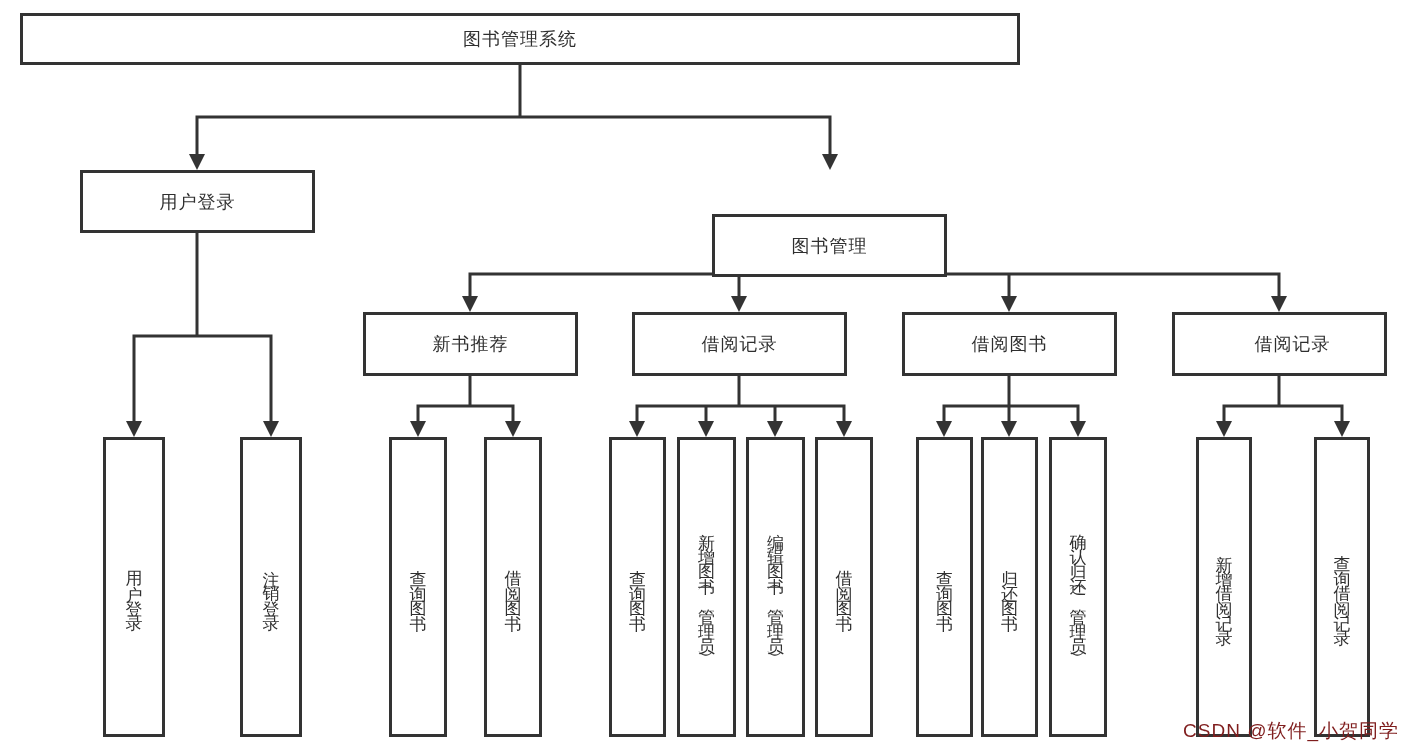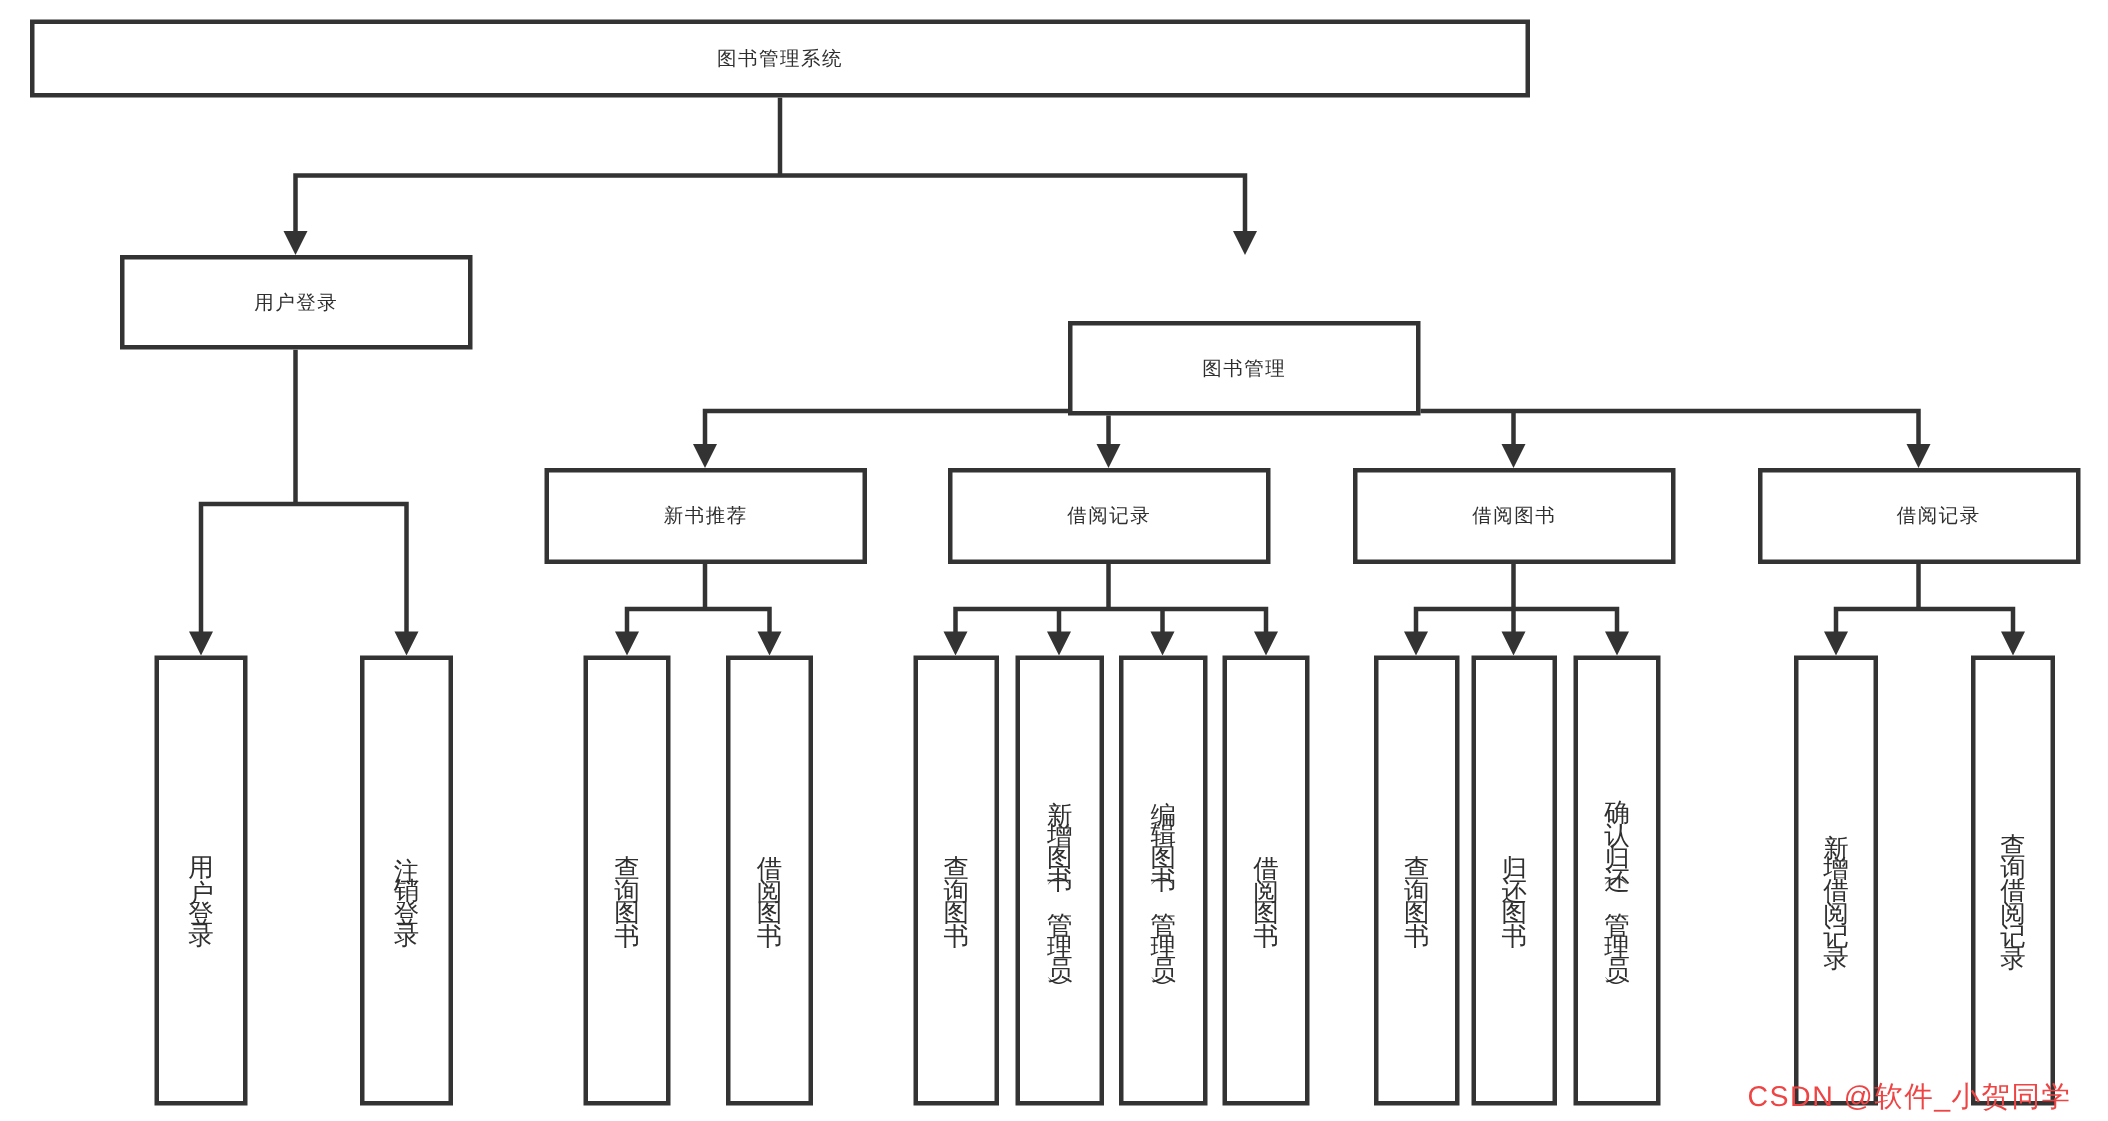--- a/index.html
+++ b/index.html
@@ -15,21 +15,21 @@
     position:absolute;
     box-sizing:border-box;
     border:3px solid #333333;
     background:#ffffff;
     display:flex;
     align-items:center;
     justify-content:center;
     color:#2f2f2f;
   }
   .hnode{
-    font-size:13px;
+    font-size:18px;
     letter-spacing:1px;
   }
   .vnode{
     writing-mode:vertical-rl;
     text-orientation:mixed;
     font-size:17px;
     letter-spacing:15px;
     line-height:1;
   }
   
@@ -54,25 +54,25 @@
   .leaf-query3       {left:916px; width:57px;}
   .leaf-return       {left:981px; width:57px;}
   .leaf-confirm      {left:1049px;width:58px;}
   .leaf-add-record   {left:1196px;width:56px;}
   .leaf-query-record {left:1314px;width:56px;}
 
   .connectors{position:absolute;left:0;top:0;width:1405px;height:747px;pointer-events:none;}
 
   .watermark{
     position:absolute;
-    right:24px;
+    right:6px;
     bottom:3px;
     font-size:19px;
     letter-spacing:1px;
-    color:#ef4444;
+    color:#7f1d1d;
     z-index:10;
     white-space:nowrap;
   }
 </style>
 </head>
 <body>
 
 <div class="canvas">
 
   <svg class="connectors" width="1405" height="747" viewBox="0 0 1405 747" xmlns="http://www.w3.org/2000/svg">

